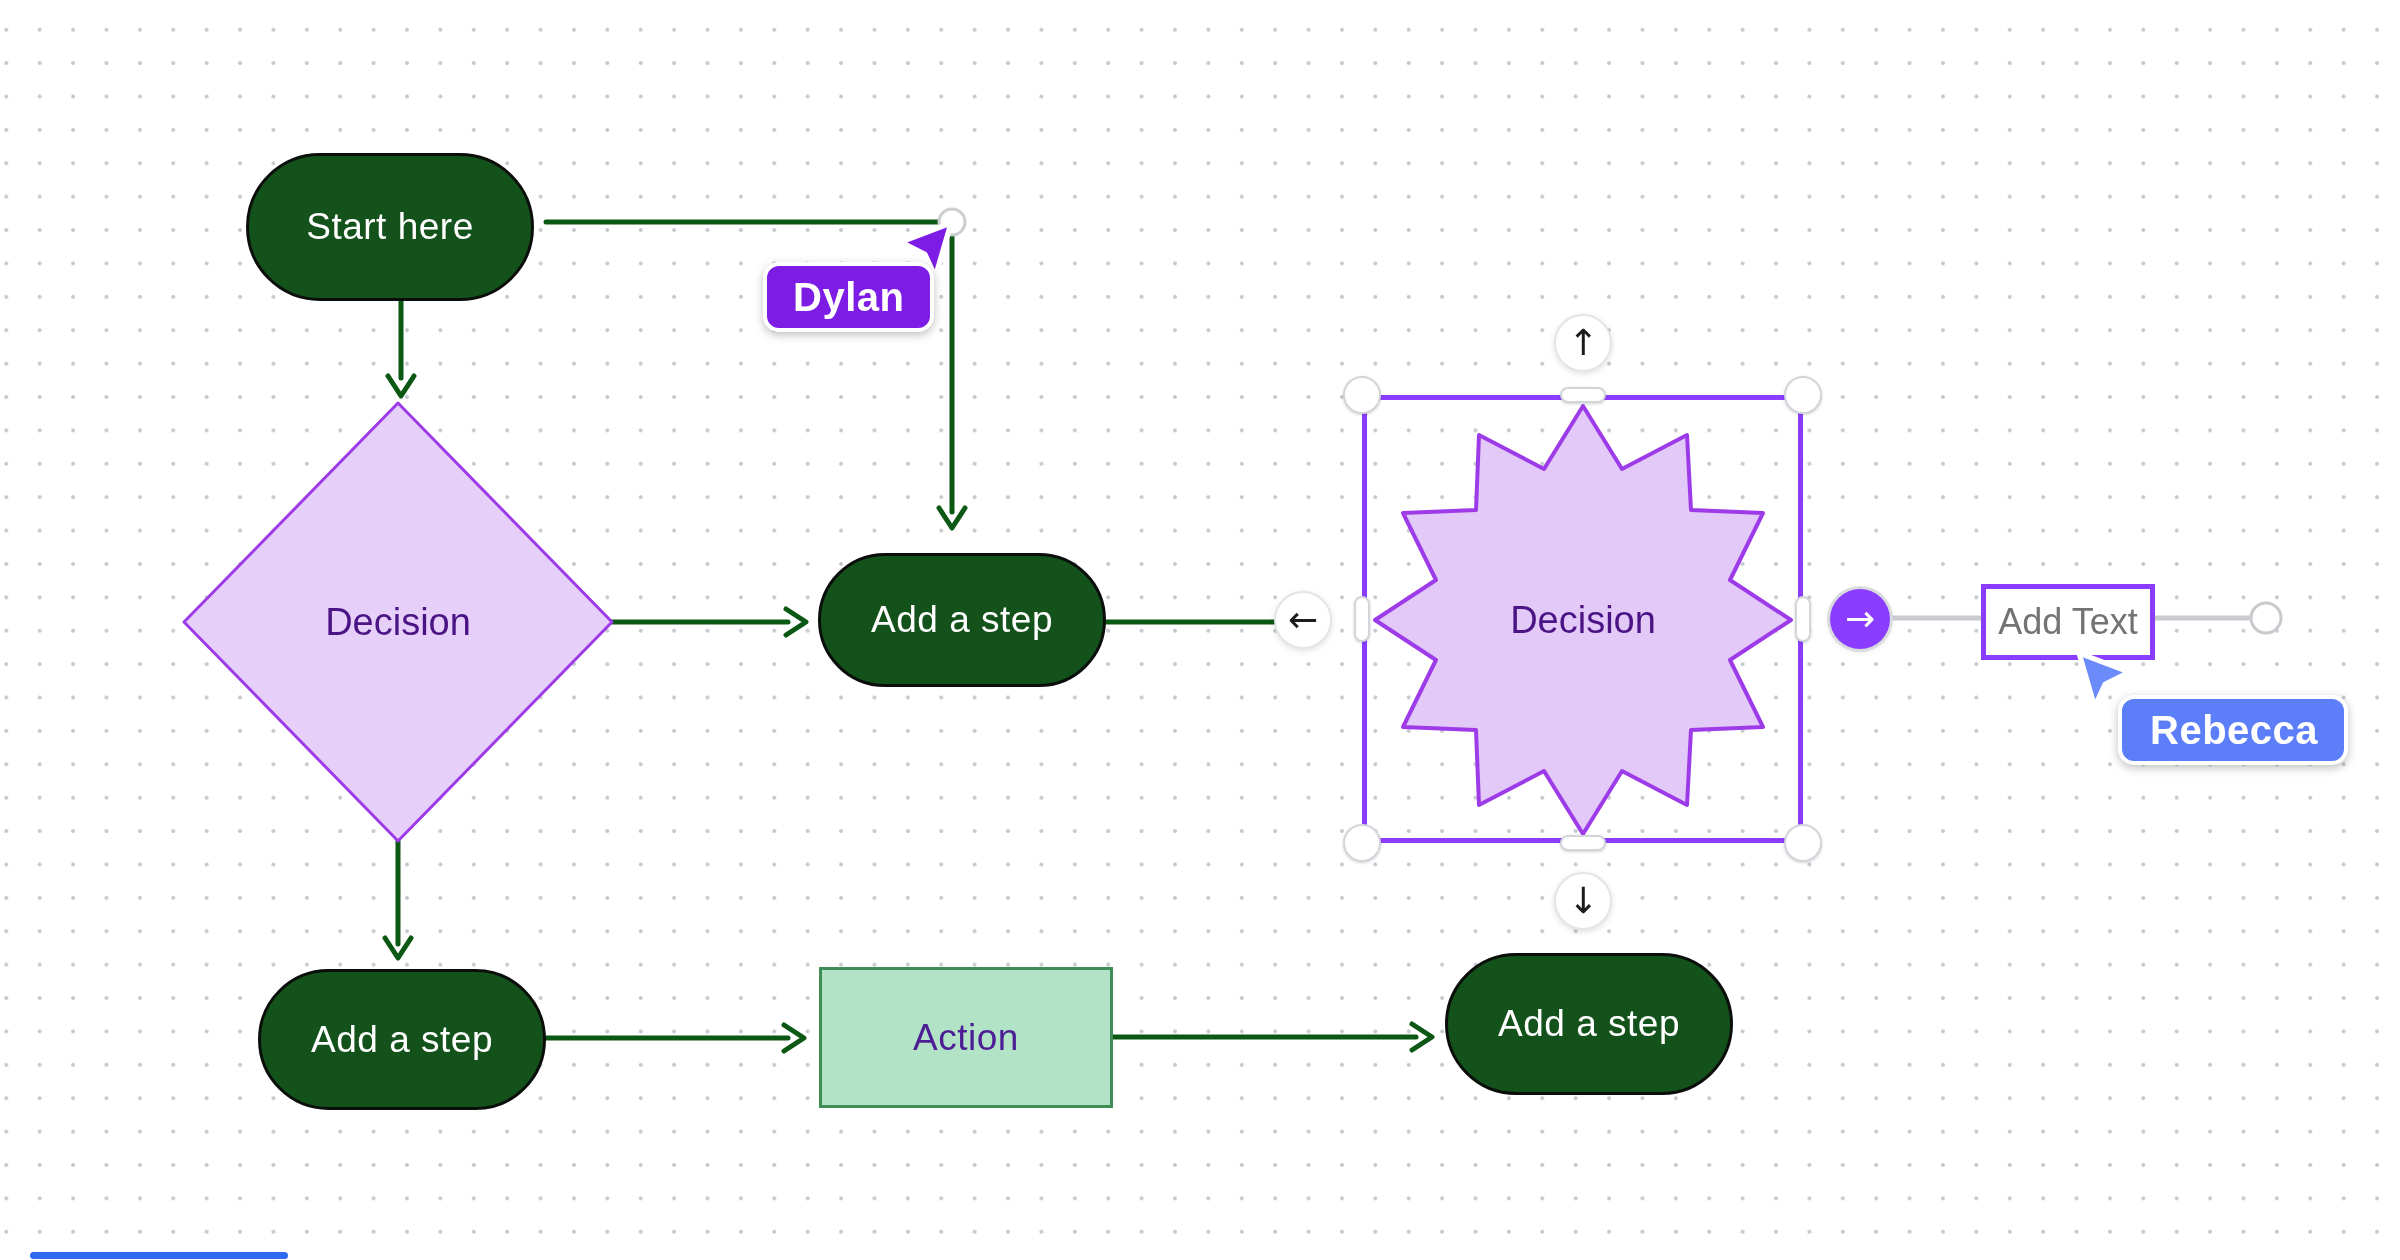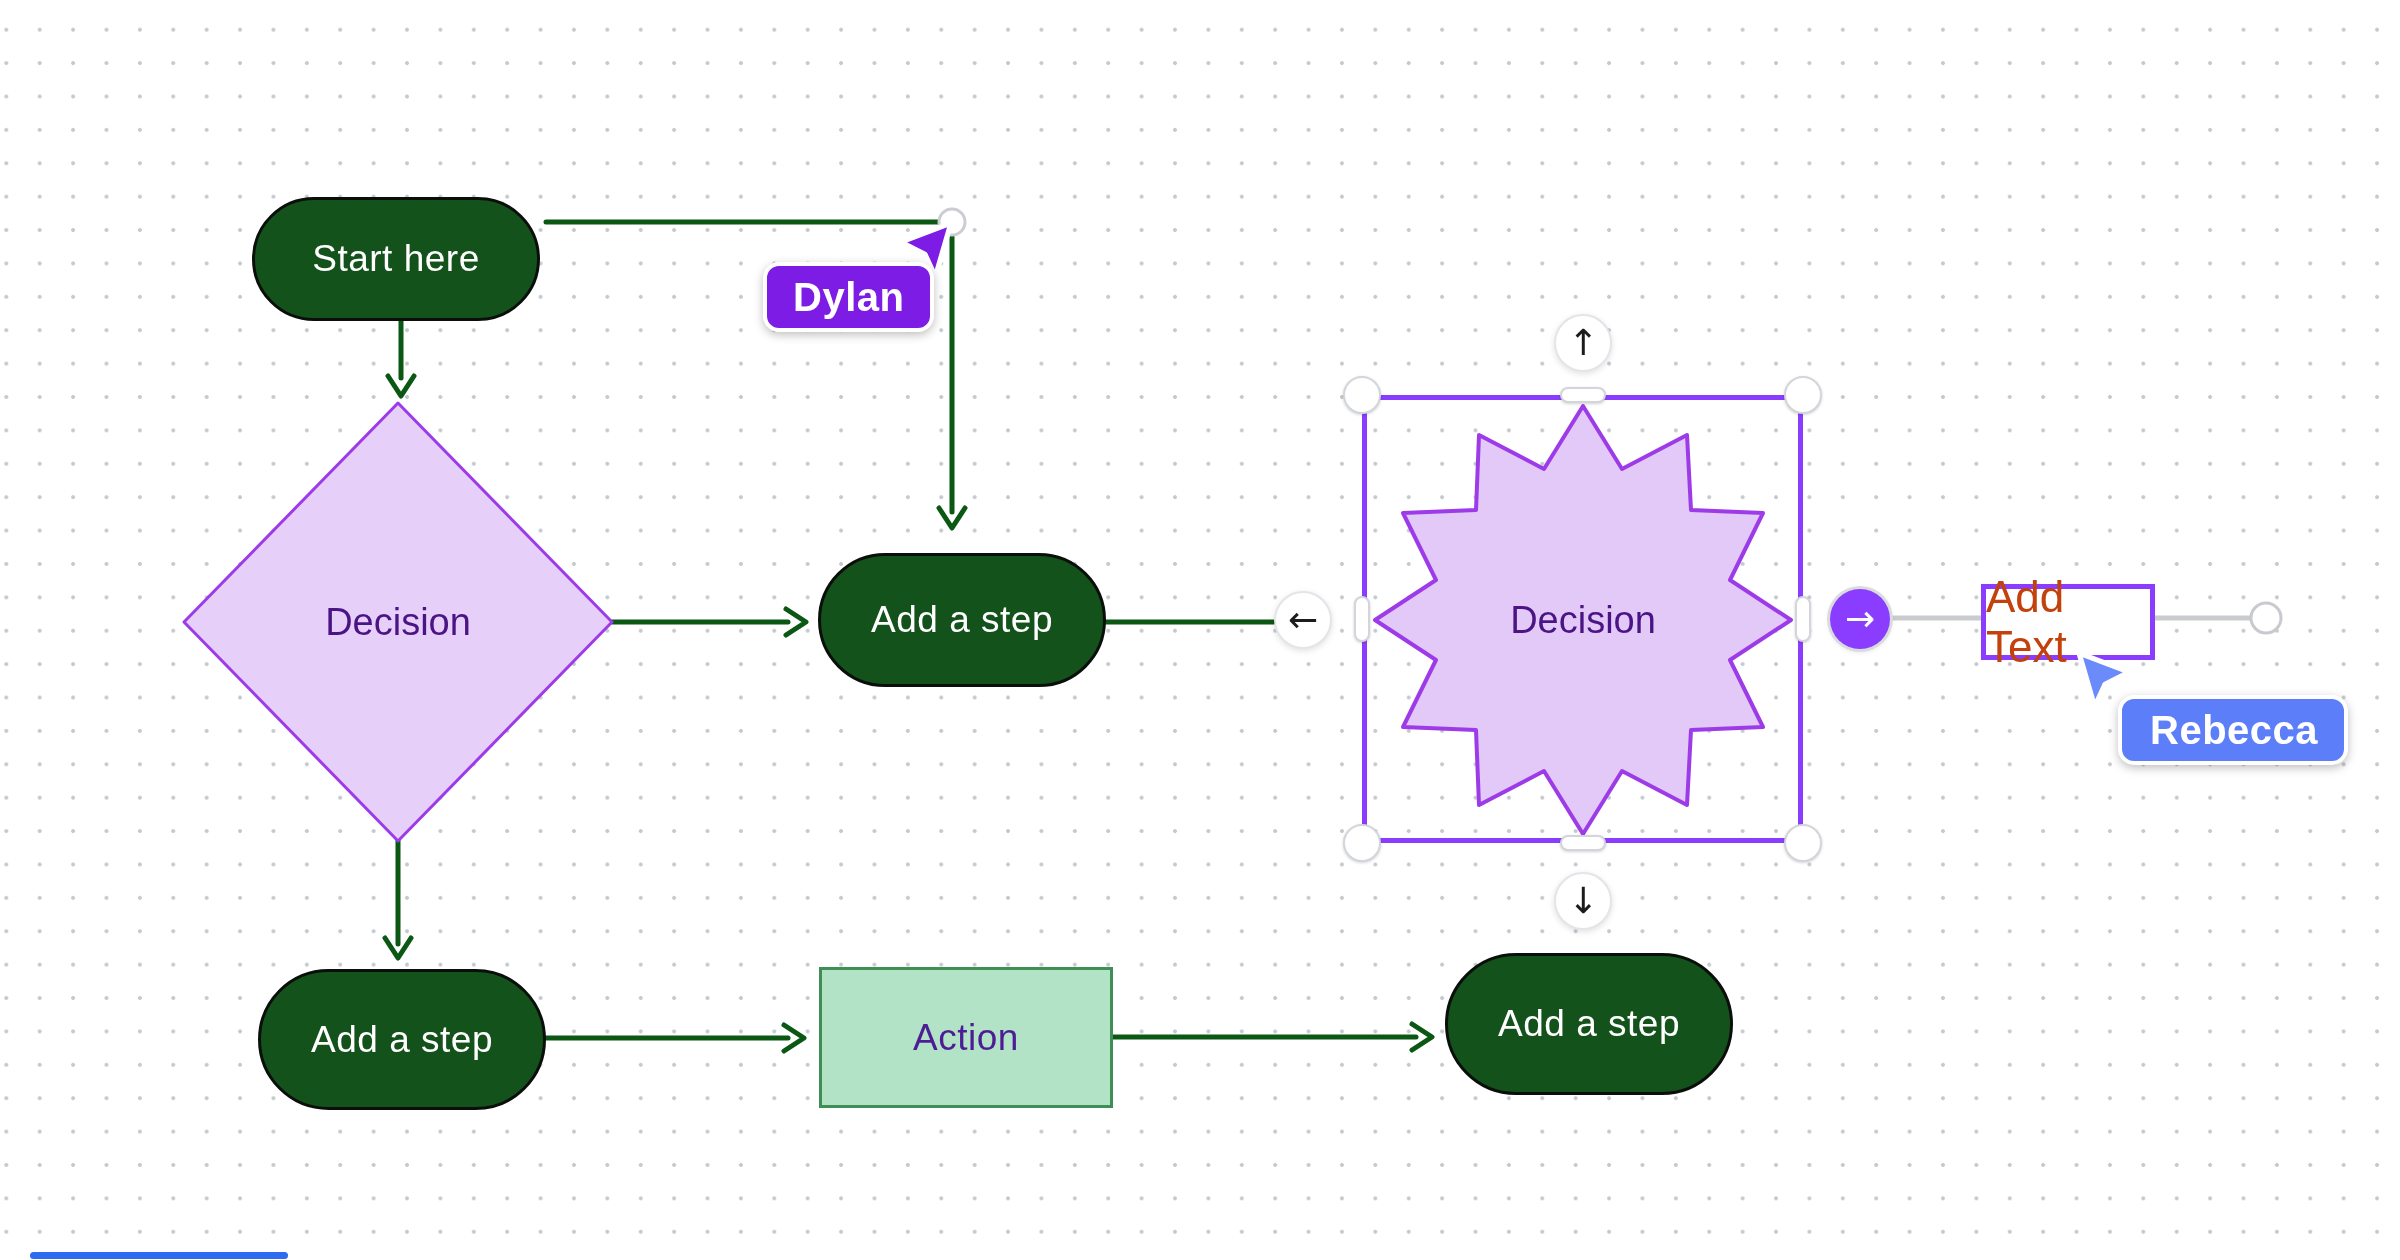--- a/index.html
+++ b/index.html
@@ -20,21 +20,21 @@
     position:absolute;display:flex;align-items:center;justify-content:center;
     box-sizing:border-box;font-size:37px;letter-spacing:.5px;
   }
   .pill{
     background:#14521b;border:3px solid #0b0f0b;border-radius:80px;color:#ffffff;
   }
   .rect-node{
     background:#b2e3c6;border:3px solid #3f8e55;color:#4c1d95;
   }
   .text-node{
-    background:#ffffff;border:5px solid #8b3dff;color:#c2410c;font-size:44px;letter-spacing:0;
+    background:#ffffff;border:5px solid #8b3dff;color:#737373;font-size:36px;letter-spacing:0;
   }
   .sel-border{
     position:absolute;box-sizing:border-box;border:5px solid #8b3dff;background:transparent;
   }
   .handle{
     position:absolute;background:#ffffff;border:2px solid #d2d5da;box-sizing:border-box;
     box-shadow:0 1px 3px rgba(0,0,0,.18);
   }
   .handle.corner{width:38px;height:38px;border-radius:50%;}
   .handle.h-edge{width:46px;height:16px;border-radius:9px;}
@@ -103,21 +103,21 @@
       <polygon points="398,403 612,622 398,841 184,622" fill="#e6cff9" stroke="#9d3be8" stroke-width="3" stroke-linejoin="round"></polygon>
       <text x="398" y="622" text-anchor="middle" dominant-baseline="central" font-size="38" fill="#4b1485" font-family="Liberation Sans, sans-serif">Decision</text>
     </g>
 
     <g>
       <polygon points="1583,406 1622,469 1687,435 1691,510 1763,513 1730,580 1791,620 1730,660 1763,727 1691,730 1687,805 1622,771 1583,834 1544,771 1479,805 1476,730 1403,727 1436,660 1375,620 1436,580 1403,513 1476,510 1479,435 1544,469" fill="#e2c9f8" stroke="#9d3be8" stroke-width="4" stroke-linejoin="round"></polygon>
       <text x="1583" y="620" text-anchor="middle" dominant-baseline="central" font-size="38" fill="#4b1485" font-family="Liberation Sans, sans-serif">Decision</text>
     </g>
   </svg>
 
-  <div class="node pill" style="left:252px;top:153px;width:288px;height:124px;margin-top:44px;">
+  <div class="node pill" style="left:246px;top:153px;width:288px;height:148px;">
     <span>Start here</span>
   </div>
 
   <div class="node pill" style="left:818px;top:553px;width:288px;height:134px;">
     <span>Add a step</span>
   </div>
 
   <div class="node pill" style="left:258px;top:969px;width:288px;height:141px;">
     <span>Add a step</span>
   </div>

